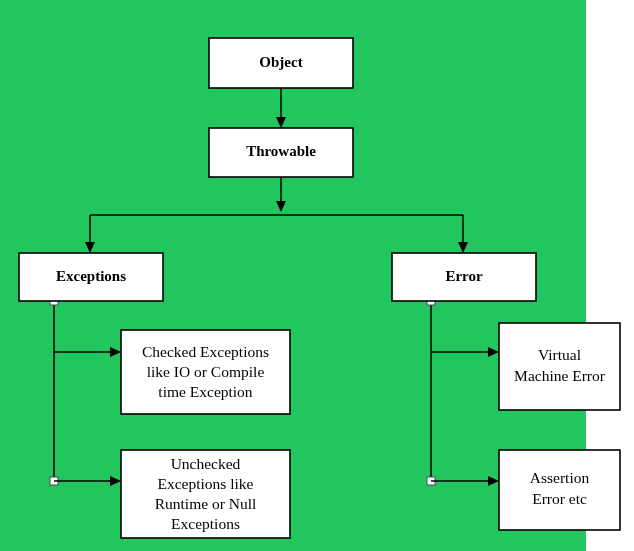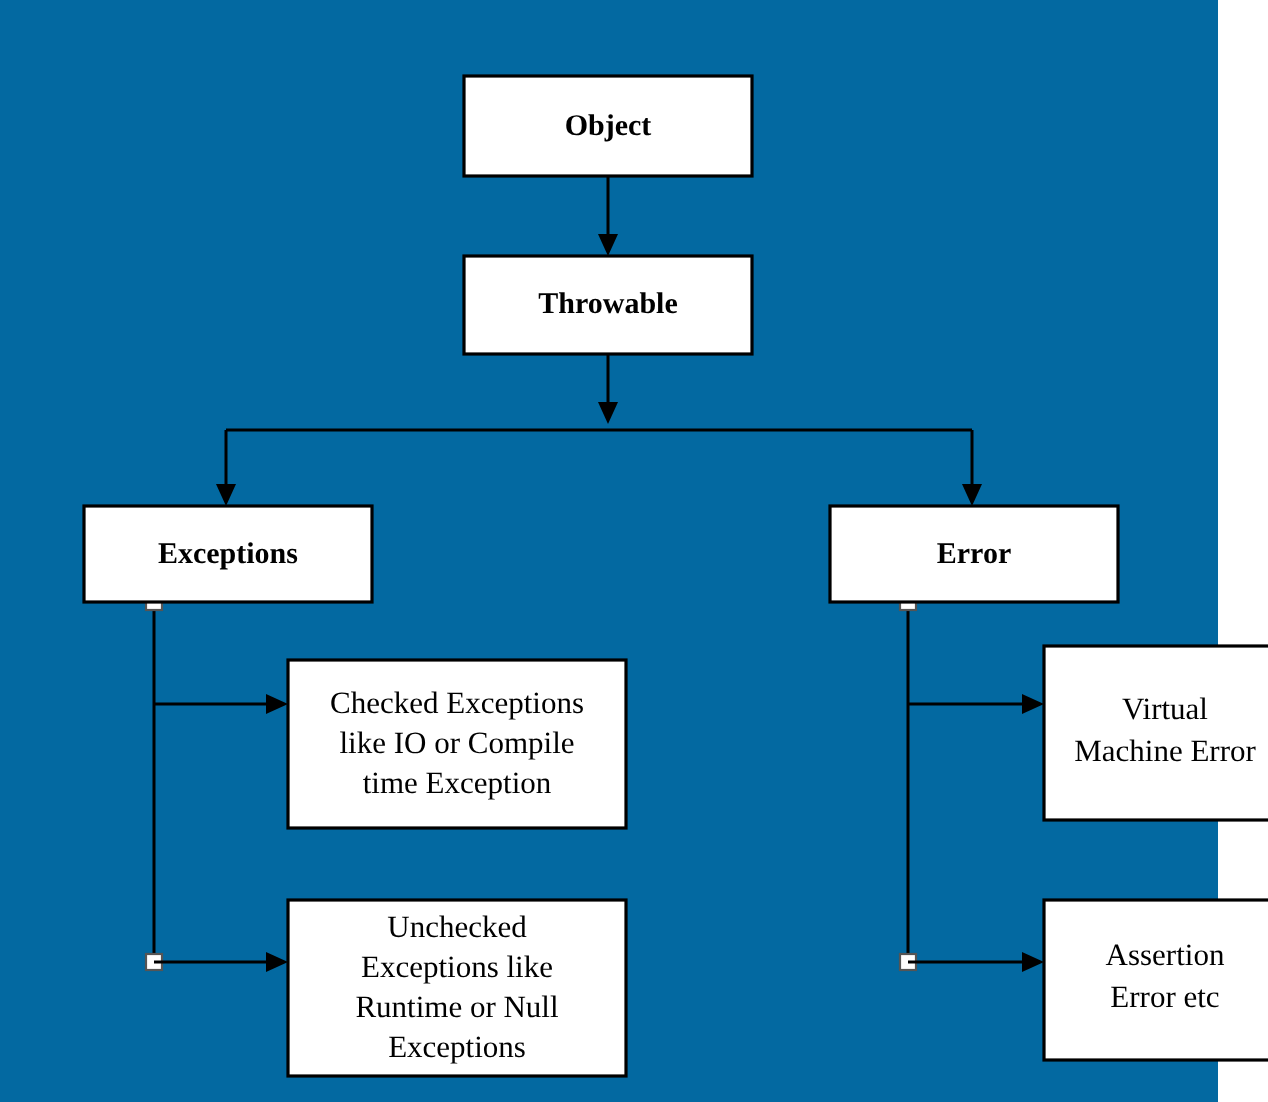--- a/index.html
+++ b/index.html
@@ -11,22 +11,21 @@
   body {
     width: 634px;
     height: 551px;
     overflow: hidden;
     font-family: "Liberation Serif", "DejaVu Serif", serif;
   }
   #diagram-root {
     position: relative;
     width: 586px;
     height: 551px;
-    background: #0369a1;
-    padding-left: 23px;
+    background: #22c55e;
   }
   svg#diagram-svg {
     display: block;
     width: 634px;
     height: 551px;
   }
   .node-box {
     fill: #ffffff;
     stroke: #000000;
     stroke-width: 1.6;

